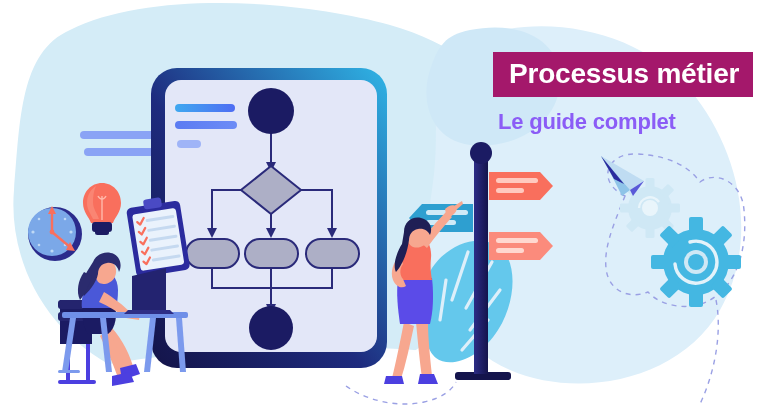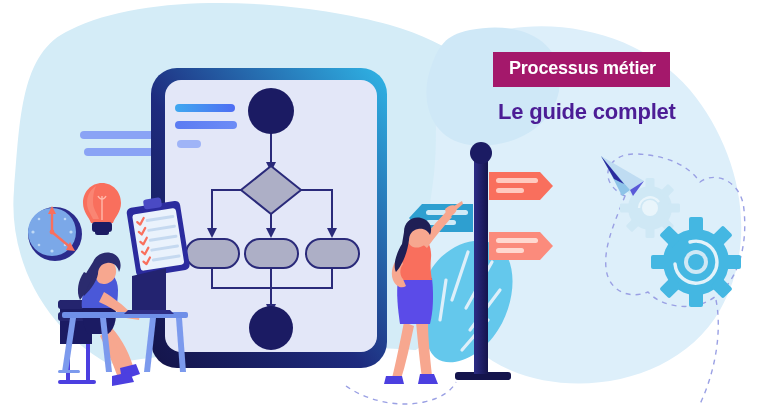--- a/index.html
+++ b/index.html
@@ -7,25 +7,25 @@
               font-family:"Liberation Sans", sans-serif; }
   #stage { position:relative; width:768px; height:418px; background:#ffffff; }
   #stage svg.layer { position:absolute; left:0; top:0; width:768px; height:418px; }
 
   
   #title-block { position:absolute; left:493px; top:52px; width:252px; }
   #banner {
     background:#A4186B; padding:7px 14px 9px 16px; display:inline-block;
   }
   #banner-text {
-    color:#ffffff; font-size:18px; font-weight:bold; letter-spacing:-0.2px;
+    color:#ffffff; font-size:28px; font-weight:bold; letter-spacing:-0.2px;
     font-family:"Liberation Sans", sans-serif; white-space:nowrap; line-height:1.05;
   }
   #subtitle {
-    margin-top:12px; margin-left:5px; color:#4c1d95; font-size:22px; font-weight:bold;
+    margin-top:12px; margin-left:5px; color:#8b5cf6; font-size:22px; font-weight:bold;
     letter-spacing:-0.2px; font-family:"Liberation Sans", sans-serif; white-space:nowrap;
   }
 </style>
 </head>
 <body>
 
 <div id="stage">
 
   <svg class="layer" viewBox="0 0 768 418">
     <defs>

